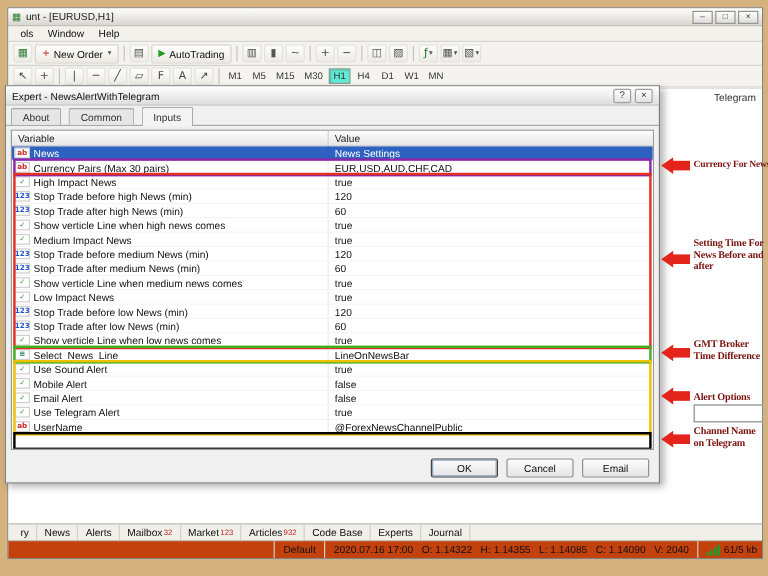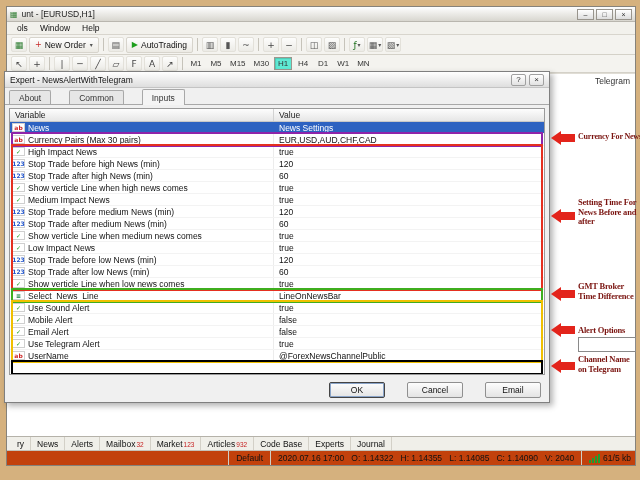--- a/index.html
+++ b/index.html
@@ -41,35 +41,35 @@
 .bars i{display:block;width:2px;background:#1f9d2f}
 .bars i:nth-child(1){height:3px}.bars i:nth-child(2){height:5px}
 .bars i:nth-child(3){height:7px}.bars i:nth-child(4){height:9px}
 
 
 #dialog{position:absolute;left:4px;top:71px;width:546px;height:332px;background:#f0f0f0;border:1px solid #7f7f7f;box-shadow:3px 3px 6px rgba(0,0,0,.3);z-index:5;display:flex;flex-direction:column}
 .dlg-titlebar{height:16px;flex:0 0 16px;display:flex;align-items:center;padding:0 5px;background:linear-gradient(#ffffff,#dedede);border-bottom:1px solid #c4c4c4;font-size:8.5px}
 .dlg-btns{margin-left:auto;display:flex;gap:3px}
 .dlg-btn{width:15px;height:12px;border:1px solid #a0a0a0;border-radius:2px;background:linear-gradient(#fff,#e2e2e2);font-size:8px;line-height:10px;text-align:center;color:#333}
 .dlg-tabs{height:17px;flex:0 0 17px;display:flex;align-items:flex-end;padding:2px 4px 0;border-bottom:1px solid #a8a8a8}
-.dlg-tab{height:14px;padding:0 9px;display:inline-flex;align-items:center;font-size:8.5px;background:#e6e6e6;border:1px solid #a8a8a8;border-bottom:none;border-radius:2px 2px 0 0;margin-right:18px;color:#333}
+.dlg-tab{height:14px;padding:0 9px;display:inline-flex;align-items:center;font-size:8.5px;background:#e6e6e6;border:1px solid #a8a8a8;border-bottom:none;border-radius:2px 2px 0 0;margin-right:6px;color:#333}
 .dlg-tab.active{height:16px;background:#f4f4f4;position:relative;z-index:2;margin-bottom:-1px}
 .table-wrap{position:relative;flex:0 0 267px;margin:3px 4px 0;border:1px solid #9a9a9a;background:#fff;overflow:hidden}
 .thead{display:flex;height:13px;font-size:8.5px;background:linear-gradient(#fdfdfd,#e6e6e6);border-bottom:1px solid #c8c8c8}
 .th{display:flex;align-items:center;padding:0 5px;color:#222}
 .th-var{width:264px;border-right:1px solid #d2d2d2}
 .th-val{flex:1}
 .trow{display:flex;height:12px;align-items:center;font-size:8.5px;border-bottom:1px solid #f3f3f3;background:#fff}
 .cell-var{width:264px;height:100%;display:flex;align-items:center;gap:3px;padding-left:2px;border-right:1px solid #ececec;overflow:hidden;white-space:nowrap}
 .cell-val{flex:1;padding-left:5px;overflow:hidden;white-space:nowrap}
 .trow.selected{background:#2d62c1;color:#fff}
 .trow.selected .cell-var{border-right-color:#2d62c1}
 .type-icon{flex:0 0 13px;width:13px;height:9px;display:inline-flex;align-items:center;justify-content:center;font-size:6px;font-weight:bold;background:#fff;border:1px solid #cfcfcf;line-height:1;font-family:"DejaVu Sans",sans-serif}
 .hl{position:absolute;left:1px;right:1px;border:2px solid #000;pointer-events:none;z-index:3}
-.dlg-buttons{display:flex;justify-content:flex-end;gap:22px;padding:7px 8px 0}
+.dlg-buttons{display:flex;justify-content:flex-end;gap:7px;padding:7px 8px 0}
 .dlg-button{width:56px;height:16px;display:inline-flex;align-items:center;justify-content:center;font-size:8.5px;background:linear-gradient(#fdfdfd,#e4e4e4);border:1px solid #909090;border-radius:2px;color:#111}
 .dlg-button.default{border:1px solid #444;box-shadow:inset 0 0 0 1px #8aa4c8}
 
 
 .arrow{position:absolute;left:551px;width:24px;height:14px;z-index:6}
 .arrow .tri{position:absolute;left:0;top:0;width:0;height:0;border-top:7px solid transparent;border-bottom:7px solid transparent;border-right:10px solid #e3241b}
 .arrow .tail{position:absolute;left:9px;top:3px;width:15px;height:8px;background:#e3241b}
 .a1{top:131px}.a2{top:209px}.a3{top:287px}.a4{top:323px}.a5{top:359px}
 .ann{position:absolute;left:578px;width:62px;font-family:"Liberation Serif",serif;font-weight:bold;font-size:8.5px;line-height:1.12;color:#7a1410;letter-spacing:-0.2px;z-index:6}
 .ann.nowrap{white-space:nowrap;width:auto;font-size:8px}

